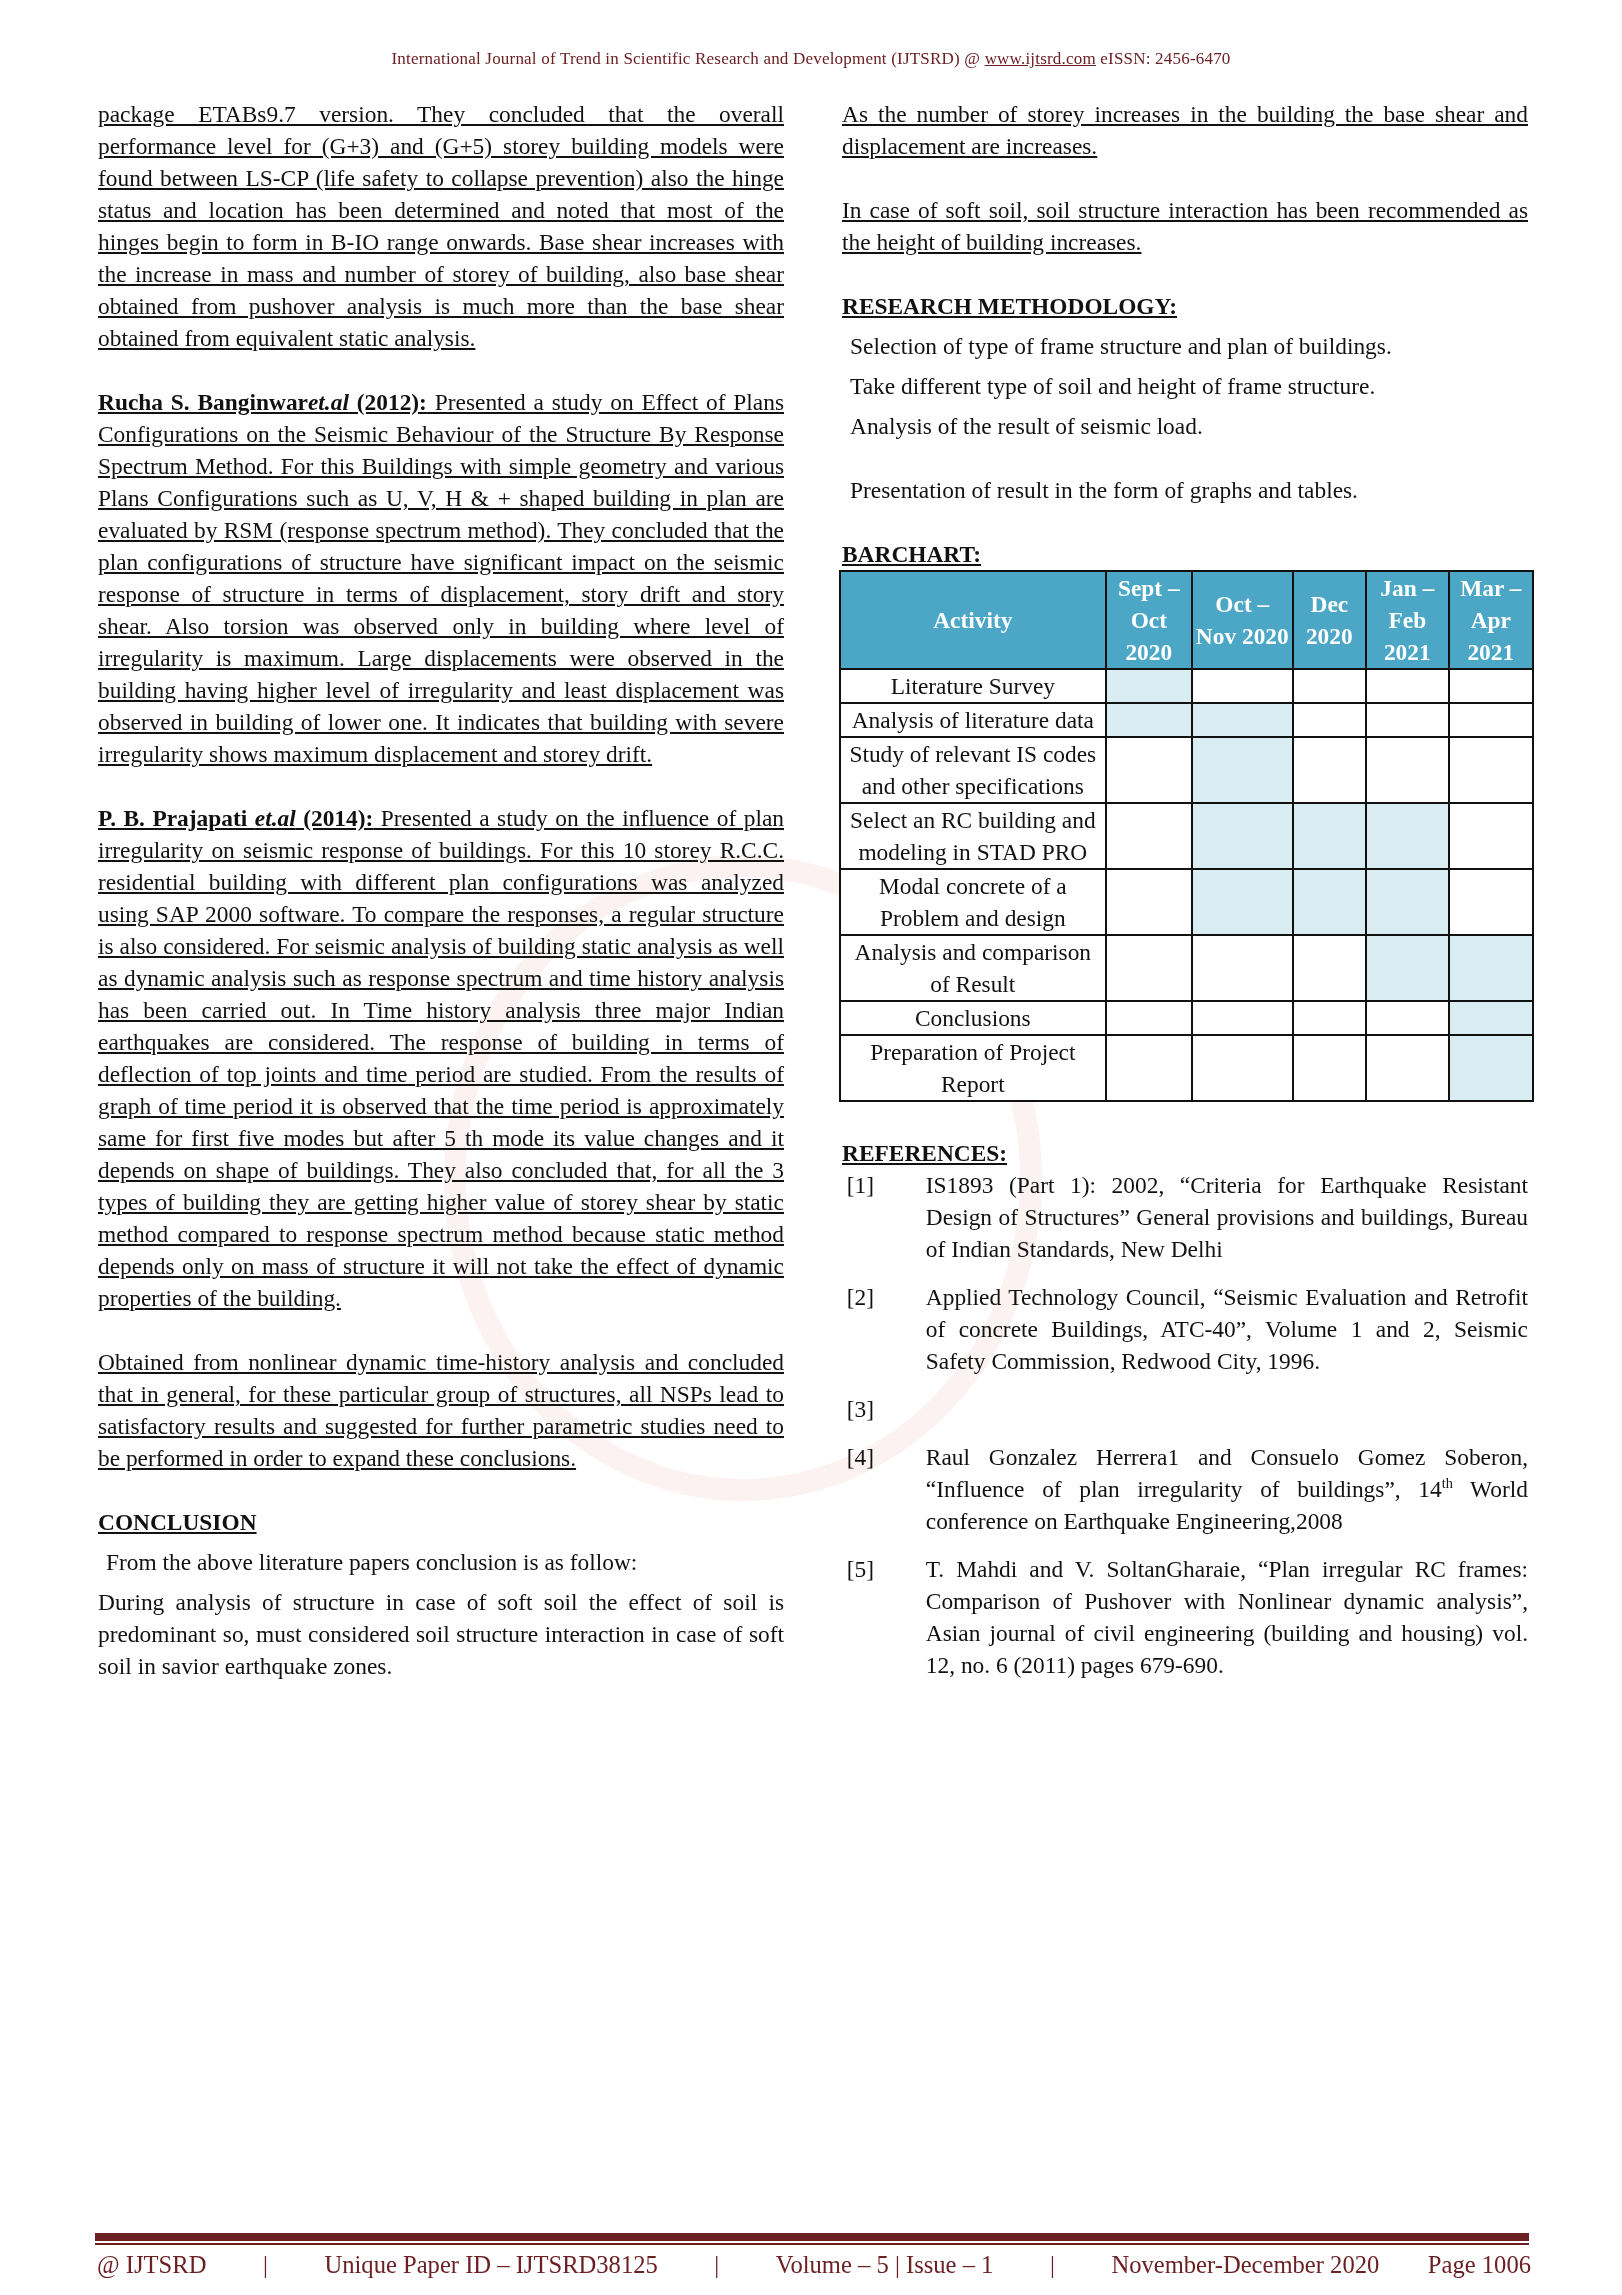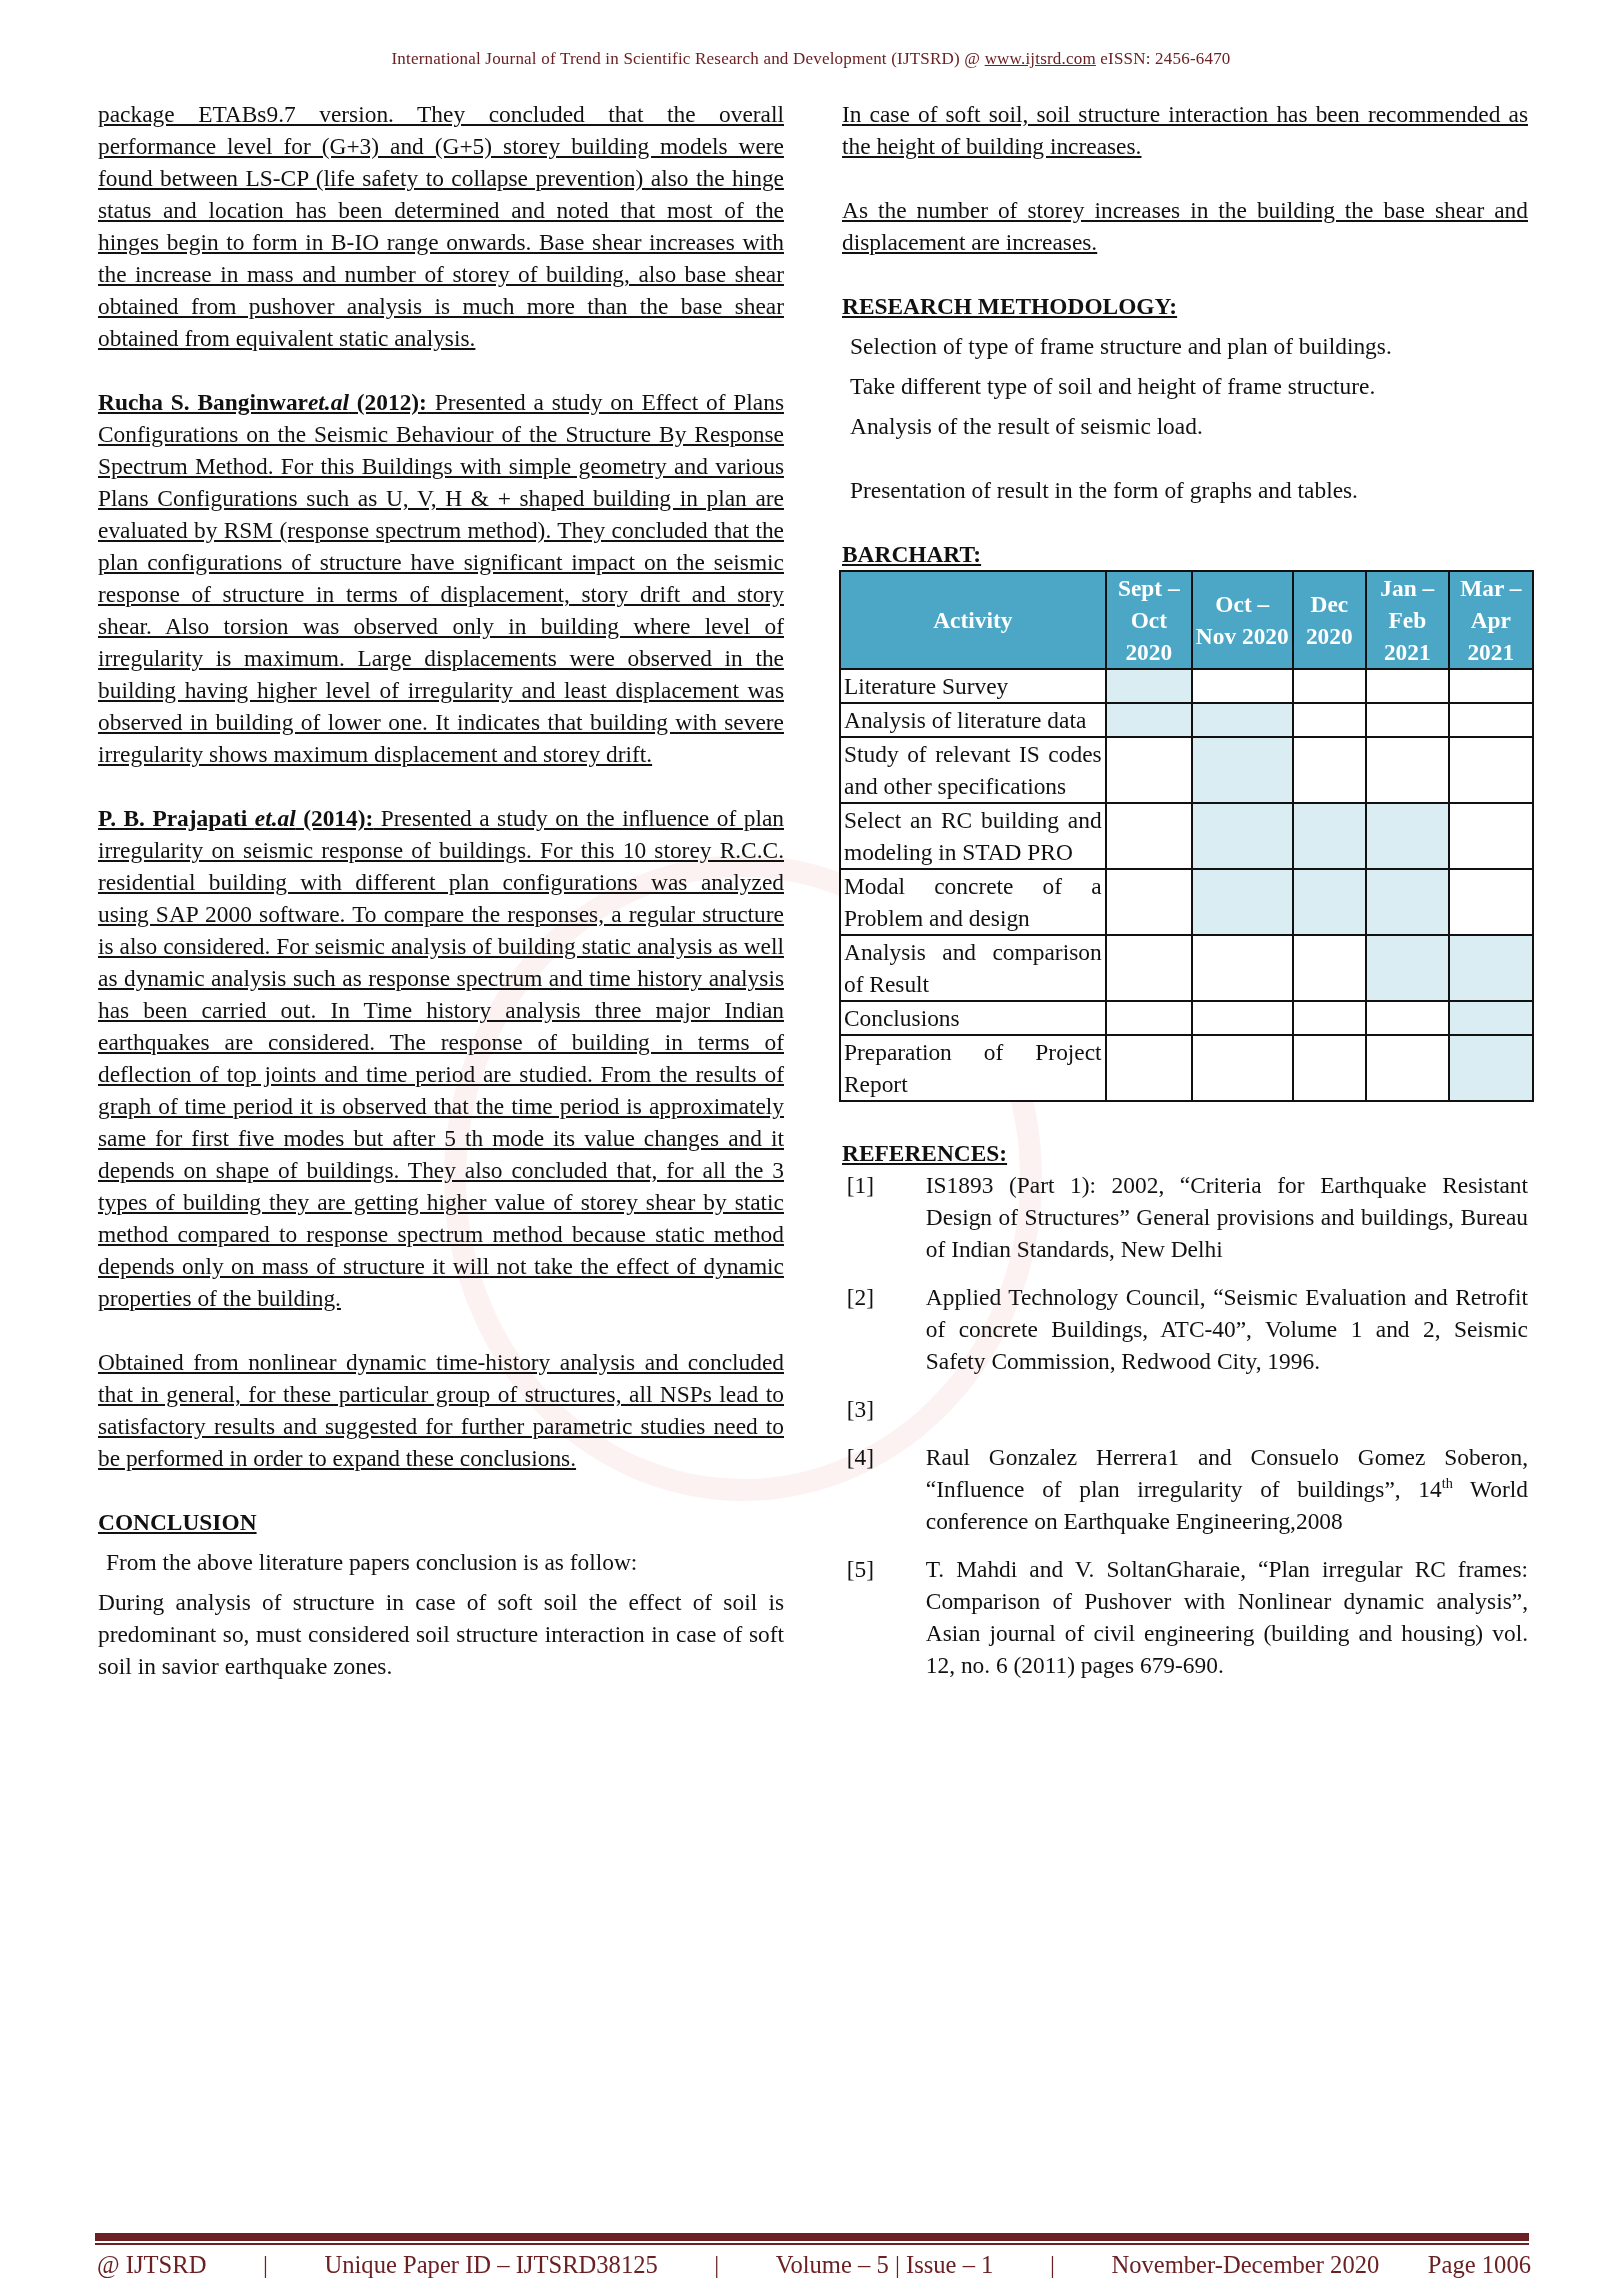--- a/index.html
+++ b/index.html
@@ -29,21 +29,21 @@
   table.gantt {
     border-collapse: collapse; width: 692px; margin-left: -3.2px;
     font-size: 23.4px; line-height: 32px; table-layout: fixed;
   }
   table.gantt th {
     background: #4ba7c5; color: #ffffff; font-weight: bold;
     border: 2.4px solid #111111; text-align: center; padding: 0 1.6px;
     line-height: 32px;
   }
   table.gantt td {
-    border: 2.4px solid #111111; padding: 0 3.2px;
+    border: 2.4px solid #111111; text-align: center; padding: 0 3.2px;
     vertical-align: middle; background: #ffffff; font-family: Liberation Serif, serif;
   }
   table.gantt td.filled { background: #daedf3; }
   table.gantt col.c0 { width: 266px; }
   table.gantt col.c1 { width: 86px; }
   table.gantt col.c2 { width: 101px; }
   table.gantt col.c3 { width: 73px; }
   table.gantt col.c4 { width: 83px; }
   table.gantt col.c5 { width: 84px; }
 
@@ -95,22 +95,22 @@
   </p>
 
   <p>Obtained from nonlinear dynamic time-history analysis and concluded that in general, for these particular group of structures, all NSPs lead to satisfactory results and suggested for further parametric studies need to be performed in order to expand these conclusions.</p>
 
   <div class="heading">CONCLUSION</div>
   <div class="tight">From the above literature papers conclusion is as follow:</div>
   <div style="text-align: justify;">During analysis of structure in case of soft soil the effect of soil is predominant so, must considered soil structure interaction in case of soft soil in savior earthquake zones.</div>
 </div>
 
 <div class="col col-right">
+  <p>As the number of storey increases in the building the base shear and displacement are increases.</p>
   <p>In case of soft soil, soil structure interaction has been recommended as the height of building increases.</p>
-  <p>As the number of storey increases in the building the base shear and displacement are increases.</p>
 
   <div class="heading">RESEARCH METHODOLOGY:</div>
   <div class="tight">Selection of type of frame structure and plan of buildings.</div>
   <div class="tight">Take different type of soil and height of frame structure.</div>
   <div class="tight">Analysis of the result of seismic load.</div>
   <div class="tight" style="margin-top:32px; margin-bottom:32px;">Presentation of result in the form of graphs and tables.</div>
 
   <div class="heading">BARCHART:</div>
 
   <table class="gantt">

